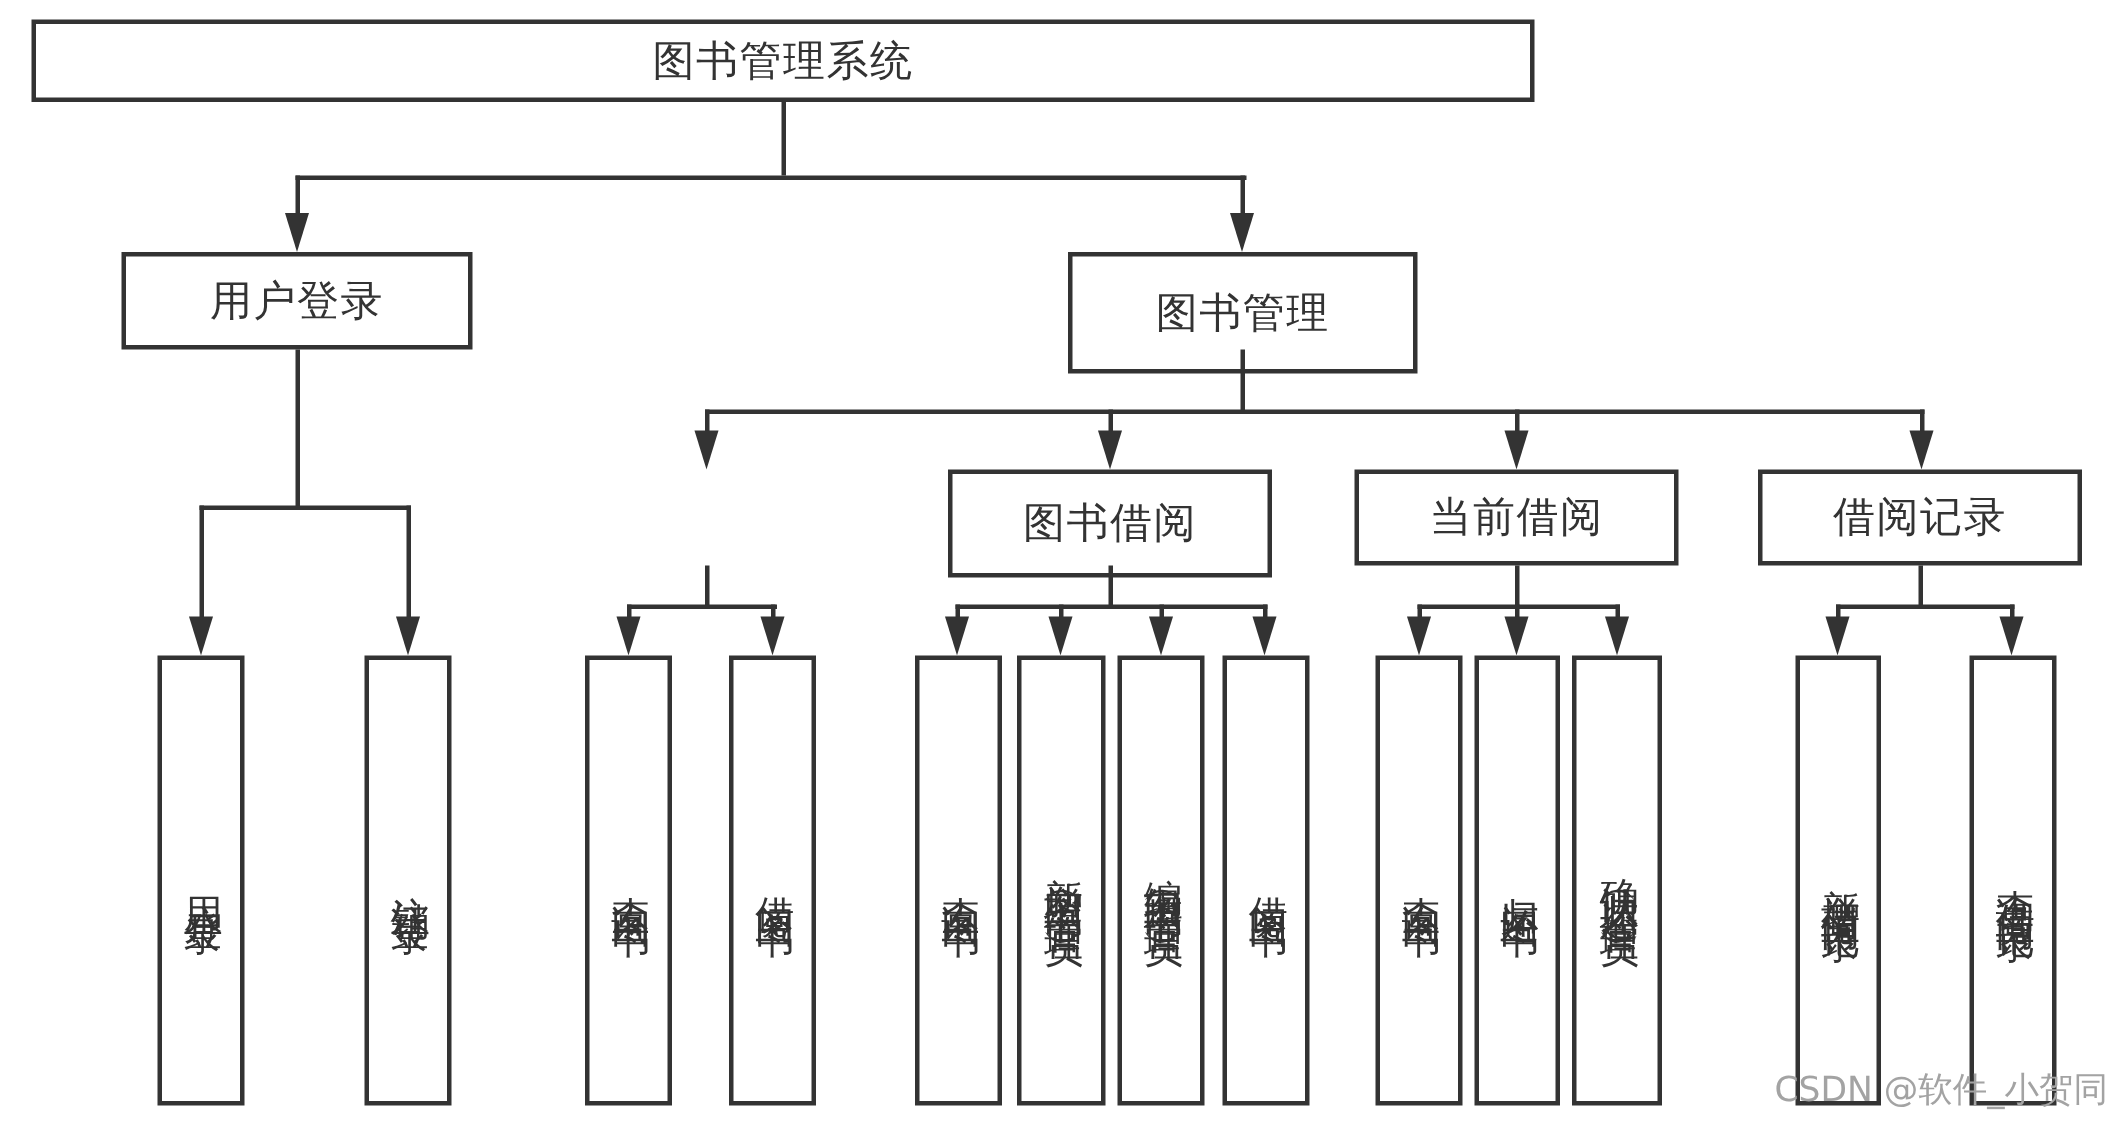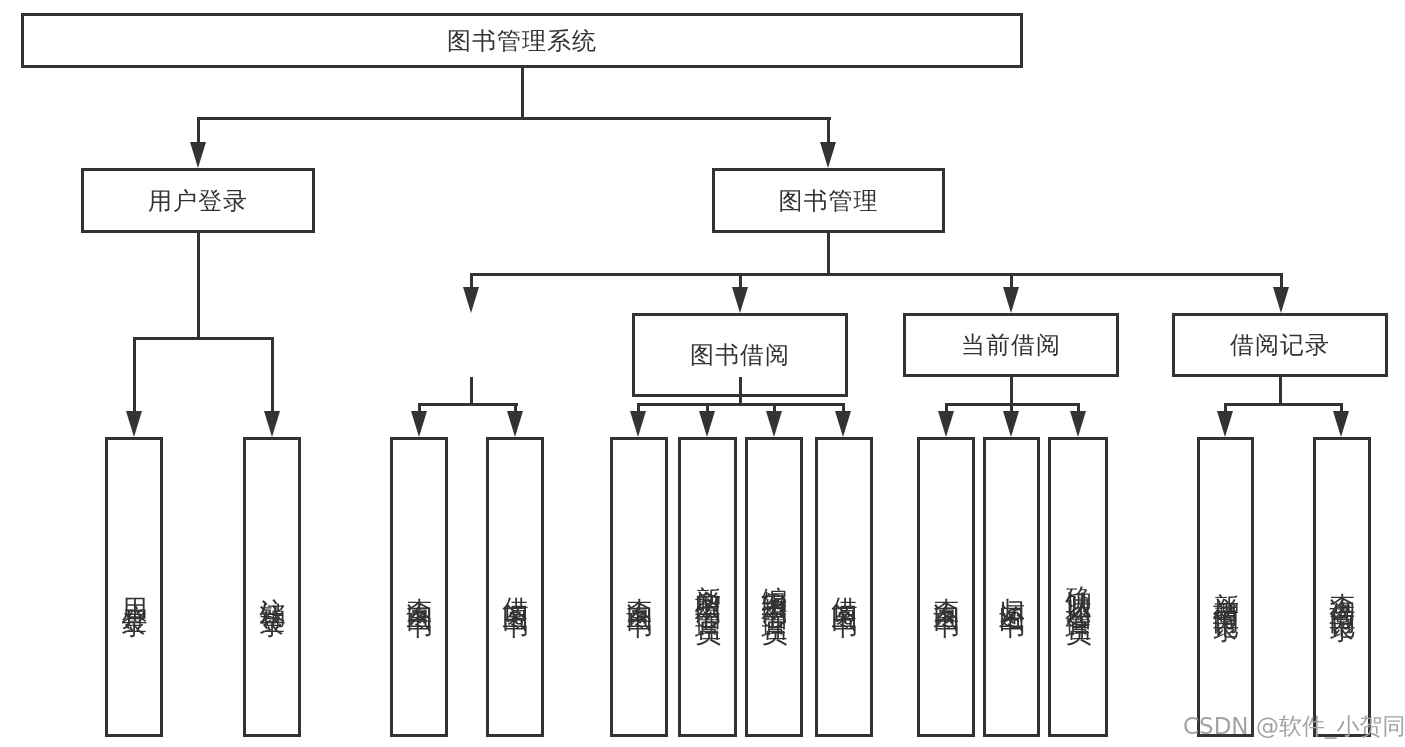--- a/index.html
+++ b/index.html
@@ -14,21 +14,21 @@
   .node{
     position:absolute;
     border:3px solid #333333;
     background:#ffffff;
     display:flex;
     align-items:center;
     justify-content:center;
     color:#333333;
   }
   .node.h span{
-    font-size:24px;
+    font-size:28px;
     letter-spacing:1px;
     white-space:nowrap;
   }
   .node.v span{
     writing-mode:vertical-rl;
     text-orientation:mixed;
     font-size:26px;
     letter-spacing:5px;
     line-height:1.15;
     white-space:nowrap;
@@ -65,21 +65,21 @@
   <div class="line" style="left:521px;top:68px;width:3px;height:49px"></div>
   <div class="line" style="left:197px;top:117px;width:634px;height:3px"></div>
   <div class="line" style="left:197px;top:117px;width:3px;height:30px"></div>
   <div class="arrow" style="left:190px;top:142px"></div>
   <div class="line" style="left:827px;top:117px;width:3px;height:30px"></div>
   <div class="arrow" style="left:820px;top:142px"></div>
 
   <div class="node h" style="left:81px;top:168px;width:234px;height:65px">
     <span>用户登录</span>
   </div>
-  <div class="node h" style="left:712px;top:168px;width:233px;height:65px">
+  <div class="node h" style="left:712px;top:168px;width:233px;height:81px">
     <span>图书管理</span>
   </div>
 
   <div class="line" style="left:197px;top:233px;width:3px;height:106px"></div>
   <div class="line" style="left:133px;top:337px;width:141px;height:3px"></div>
   <div class="line" style="left:133px;top:337px;width:3px;height:78px"></div>
   <div class="arrow" style="left:126px;top:411px"></div>
   <div class="line" style="left:271px;top:337px;width:3px;height:78px"></div>
   <div class="arrow" style="left:264px;top:411px"></div>
 
@@ -94,21 +94,21 @@
   <div class="line" style="left:470px;top:273px;width:813px;height:3px"></div>
   <div class="line" style="left:470px;top:273px;width:3px;height:18px"></div>
   <div class="arrow" style="left:463px;top:287px"></div>
   <div class="line" style="left:739px;top:273px;width:3px;height:18px"></div>
   <div class="arrow" style="left:732px;top:287px"></div>
   <div class="line" style="left:1010px;top:273px;width:3px;height:18px"></div>
   <div class="arrow" style="left:1003px;top:287px"></div>
   <div class="line" style="left:1280px;top:273px;width:3px;height:18px"></div>
   <div class="arrow" style="left:1273px;top:287px"></div>
 
-  <div class="node h" style="left:632px;top:313px;width:216px;height:84px">
+  <div class="node h" style="left:632px;top:313px;width:216px;height:72px">
     <span>图书借阅</span>
   </div>
   <div class="node h" style="left:903px;top:313px;width:216px;height:64px">
     <span>当前借阅</span>
   </div>
   <div class="node h" style="left:1172px;top:313px;width:216px;height:64px">
     <span>借阅记录</span>
   </div>
 
   <div class="line" style="left:470px;top:377px;width:3px;height:28px"></div>

